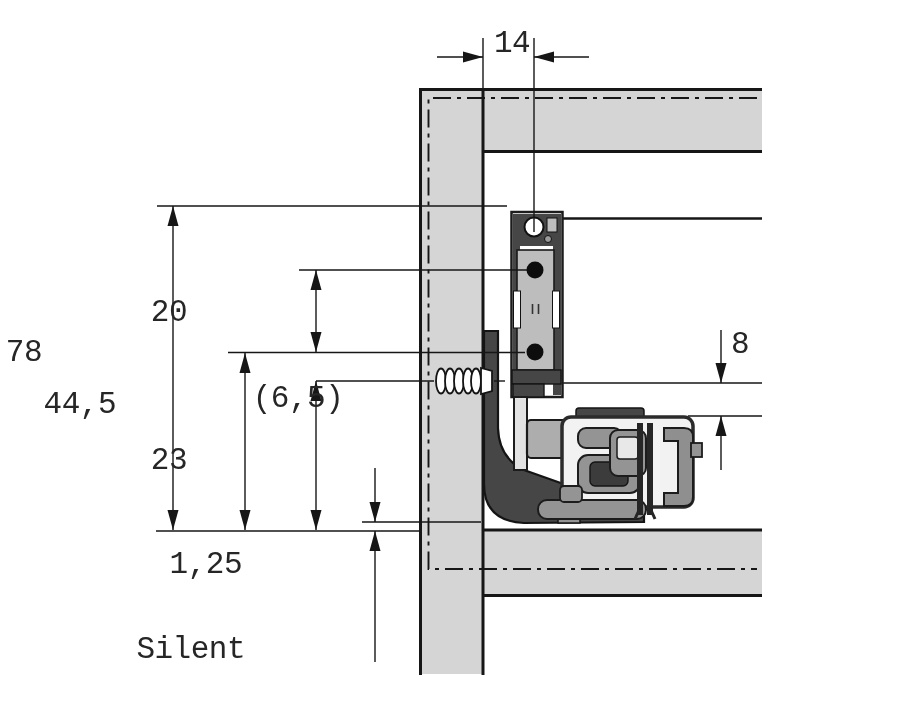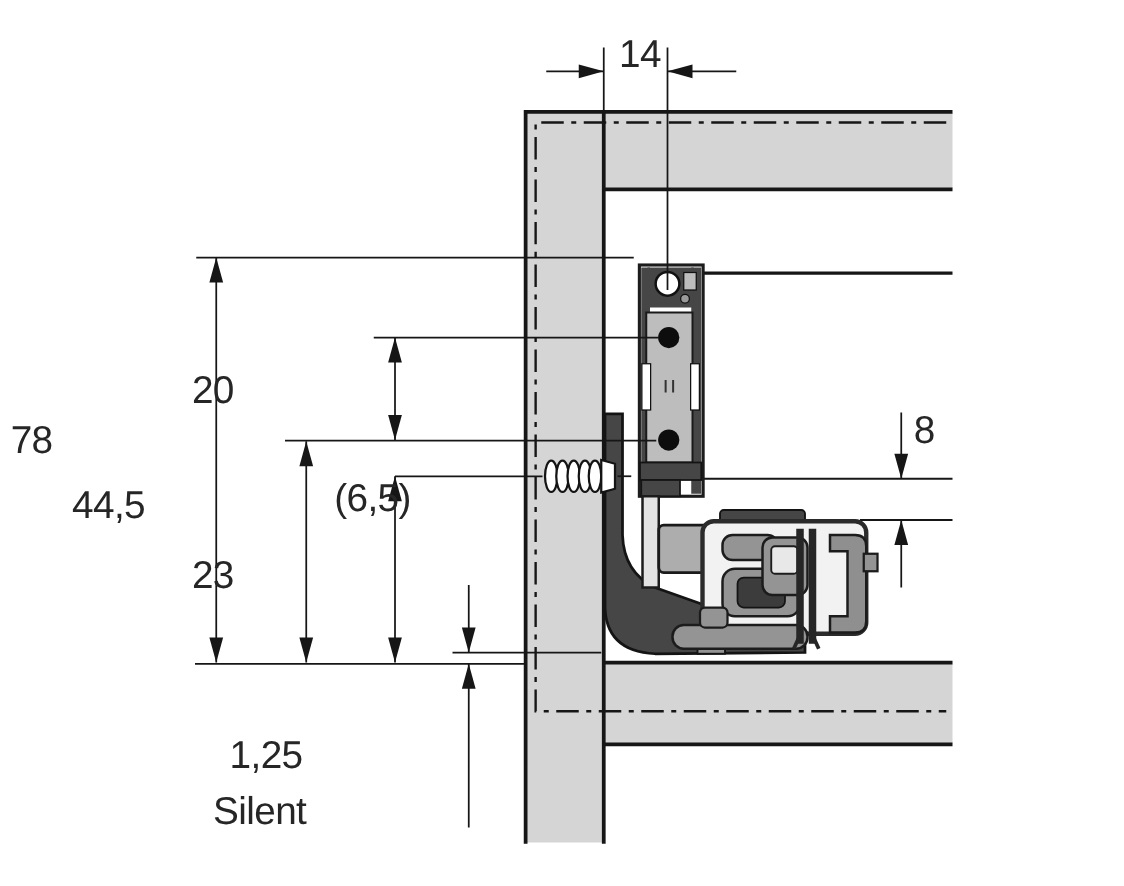--- a/index.html
+++ b/index.html
@@ -8,21 +8,21 @@
     --mech-dark:#464646;
     --mech-mid:#949494;
     --mech-light:#bdbdbd;
     --label-color:#262626;
     --product-color:#3a3a3a;
     --bg:#ffffff;
   }
   html,body{margin:0;padding:0;background:var(--bg);}
   .stage{
     position:relative;width:773px;height:709px;background:var(--bg);
-    font-family:Liberation Sans, sans-serif;overflow:hidden;
+    font-family:Liberation Mono, monospace;overflow:hidden;
   }
   .stage svg{position:absolute;left:0;top:0;}
   .lbl{
     position:absolute;color:var(--label-color);font-size:31px;line-height:1;
     white-space:nowrap;transform:translateY(-50%);letter-spacing:-0.5px;
   }
   .lbl.center{transform:translate(-50%,-50%);}
   .lbl.product{font-weight:bold;font-size:34px;color:var(--product-color);letter-spacing:-0.5px;}
 </style>
 </head>
@@ -150,15 +150,15 @@
   </g>
 </svg>
 
   <div class="lbl center" style="left:512px;top:43px;">14</div>
   <div class="lbl" style="right:731px;top:352px;margin-left:16px;">78</div>
   <div class="lbl" style="right:586px;top:312px;">20</div>
   <div class="lbl center" style="left:298px;top:370px;margin-top:28px;">(6,5)</div>
   <div class="lbl" style="right:657px;top:404px;">44,5</div>
   <div class="lbl" style="right:586px;top:460px;">23</div>
   <div class="lbl" style="left:731px;top:344px;">8</div>
-  <div class="lbl" style="right:531px;top:604px;">1,25</div>
+  <div class="lbl" style="right:531px;top:564px;">1,25</div>
   <div class="lbl" style="right:528px;top:649px;">Silent</div>
 </div>
 
 </body></html>

